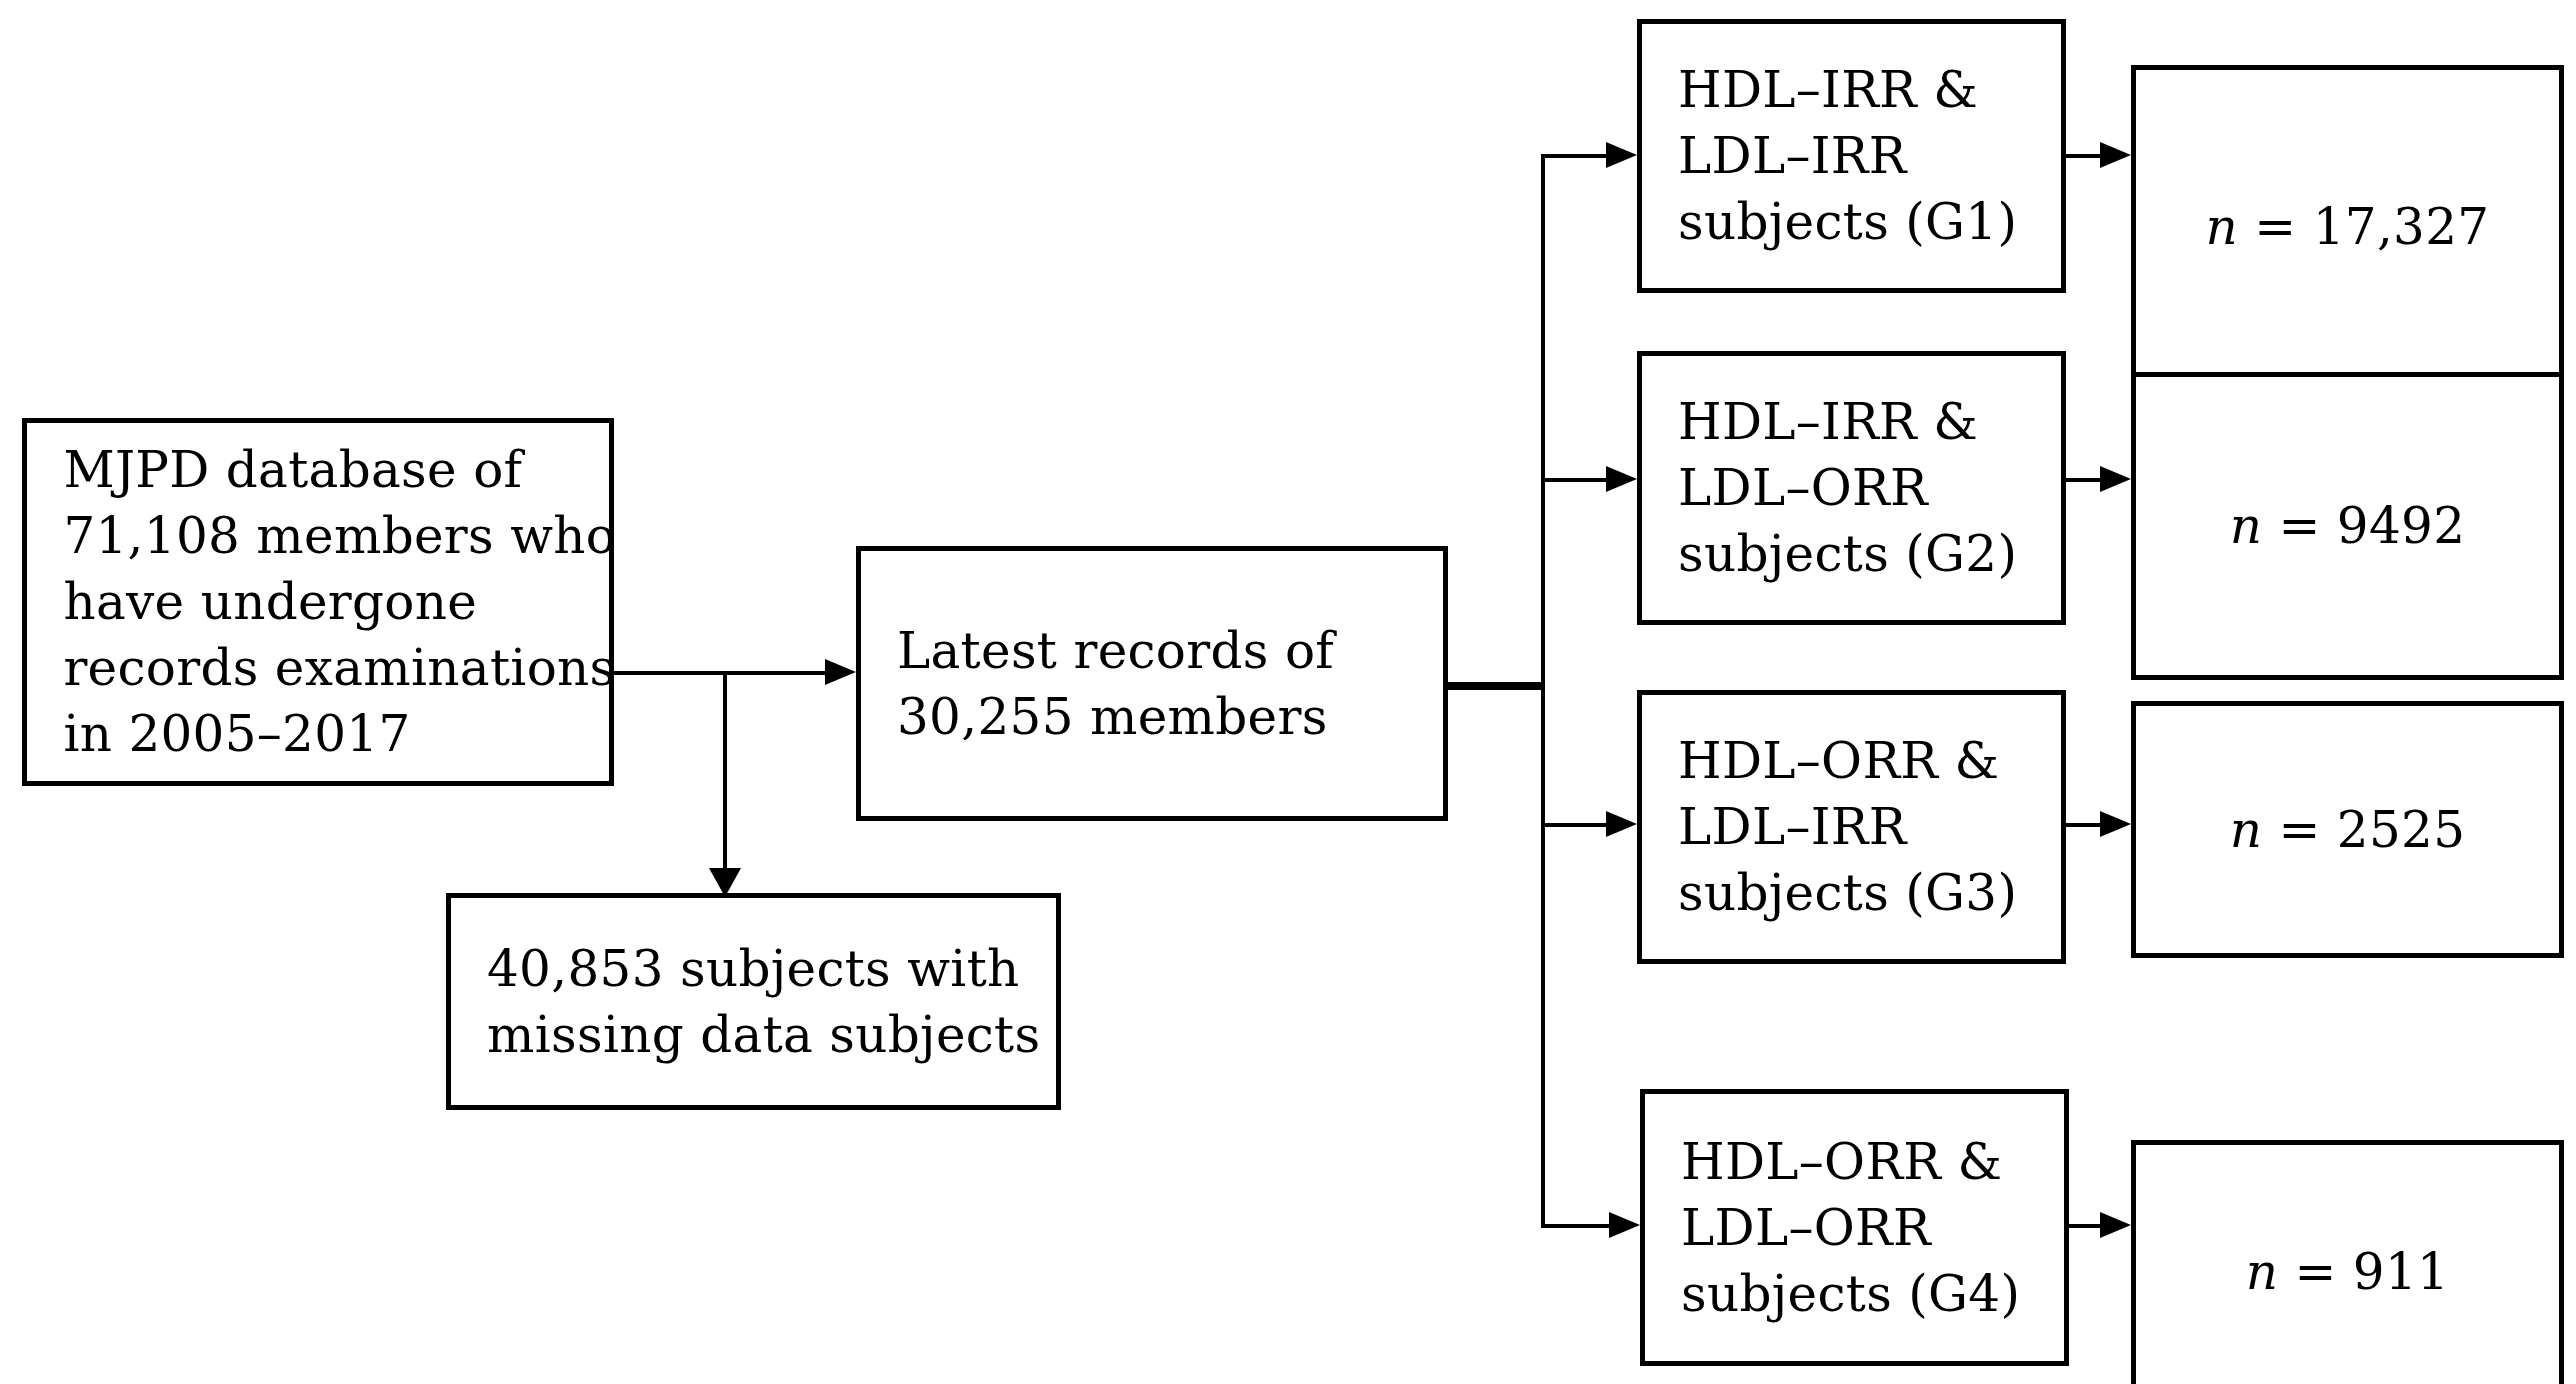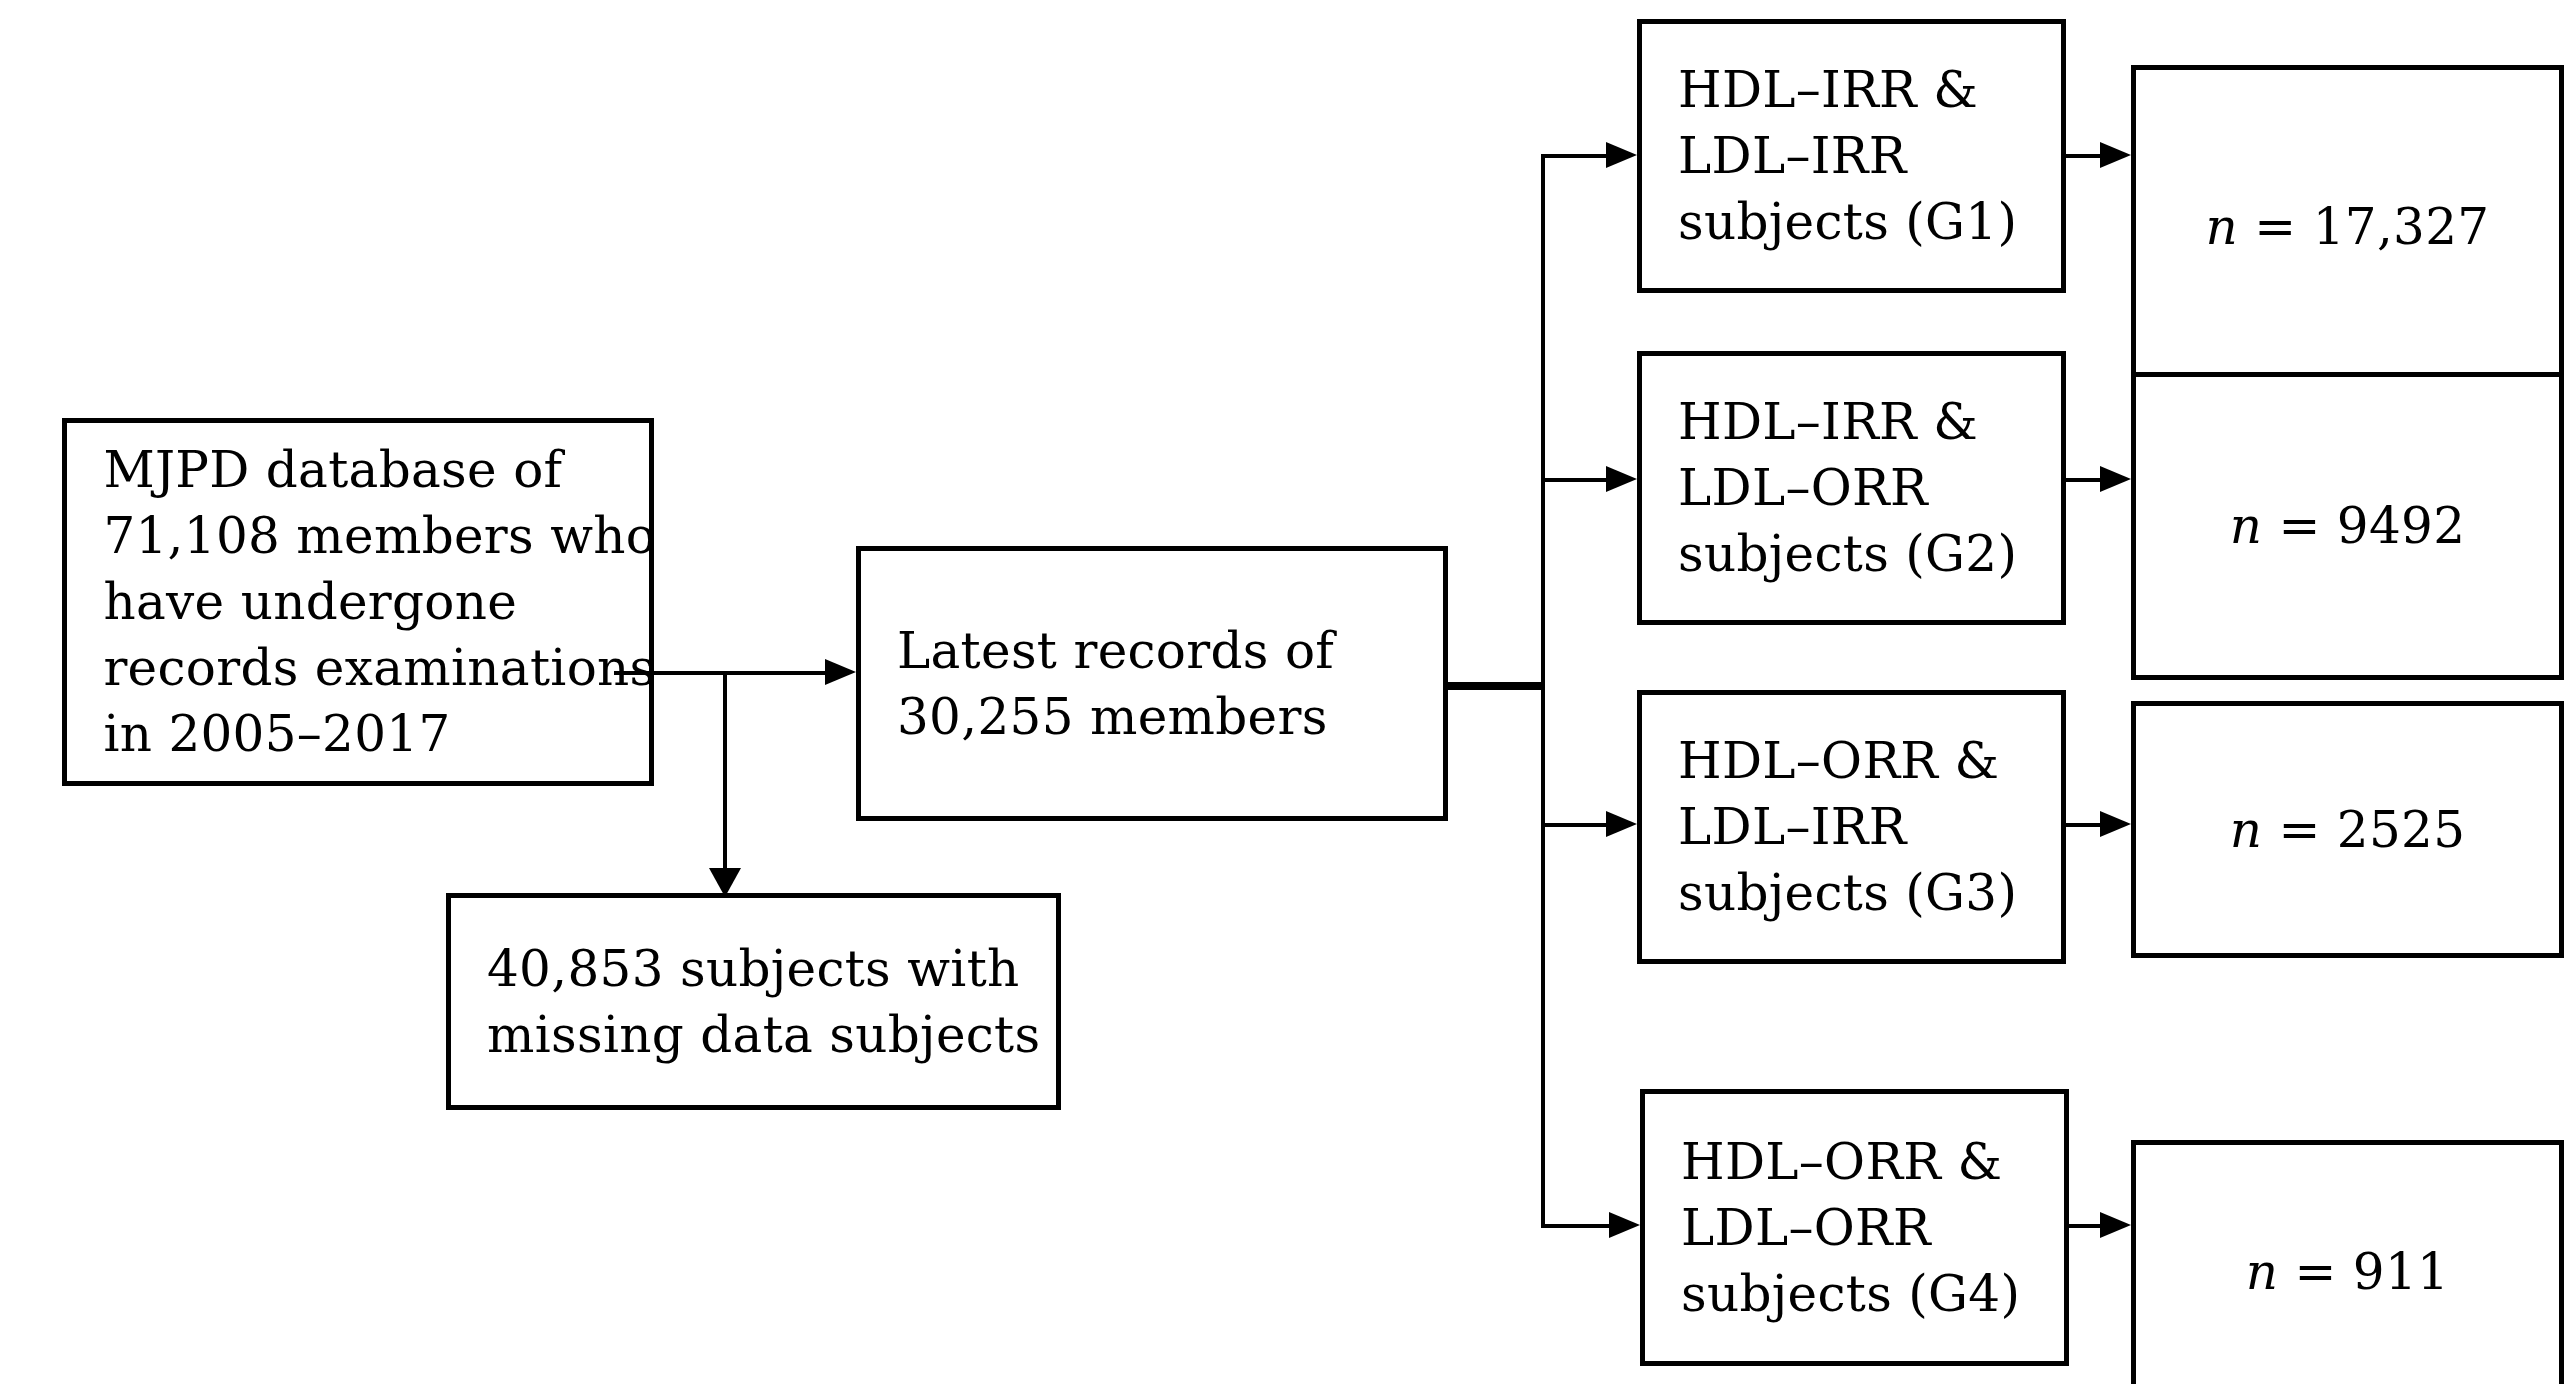--- a/index.html
+++ b/index.html
@@ -51,21 +51,21 @@
     border-left: 16px solid transparent;
     border-right: 16px solid transparent;
     border-top: 29px solid #000000;
   }
 </style>
 </head>
 <body>
 
 <div class="canvas">
 
-  <div class="box text-box" style="left:22.4px; top:418px; width:592px; height:368px;margin-left:40px;">
+  <div class="box text-box" style="left:22.4px; top:418px; width:592px; height:368px;">
     <div class="ln">MJPD database of</div>
     <div class="ln">71,108 members who</div>
     <div class="ln">have undergone</div>
     <div class="ln">records examinations</div>
     <div class="ln">in 2005–2017</div>
   </div>
 
   <div class="box text-box" style="left:856px; top:546px; width:592px; height:275px;">
     <div class="ln">Latest records of</div>
     <div class="ln">30,255 members</div>

